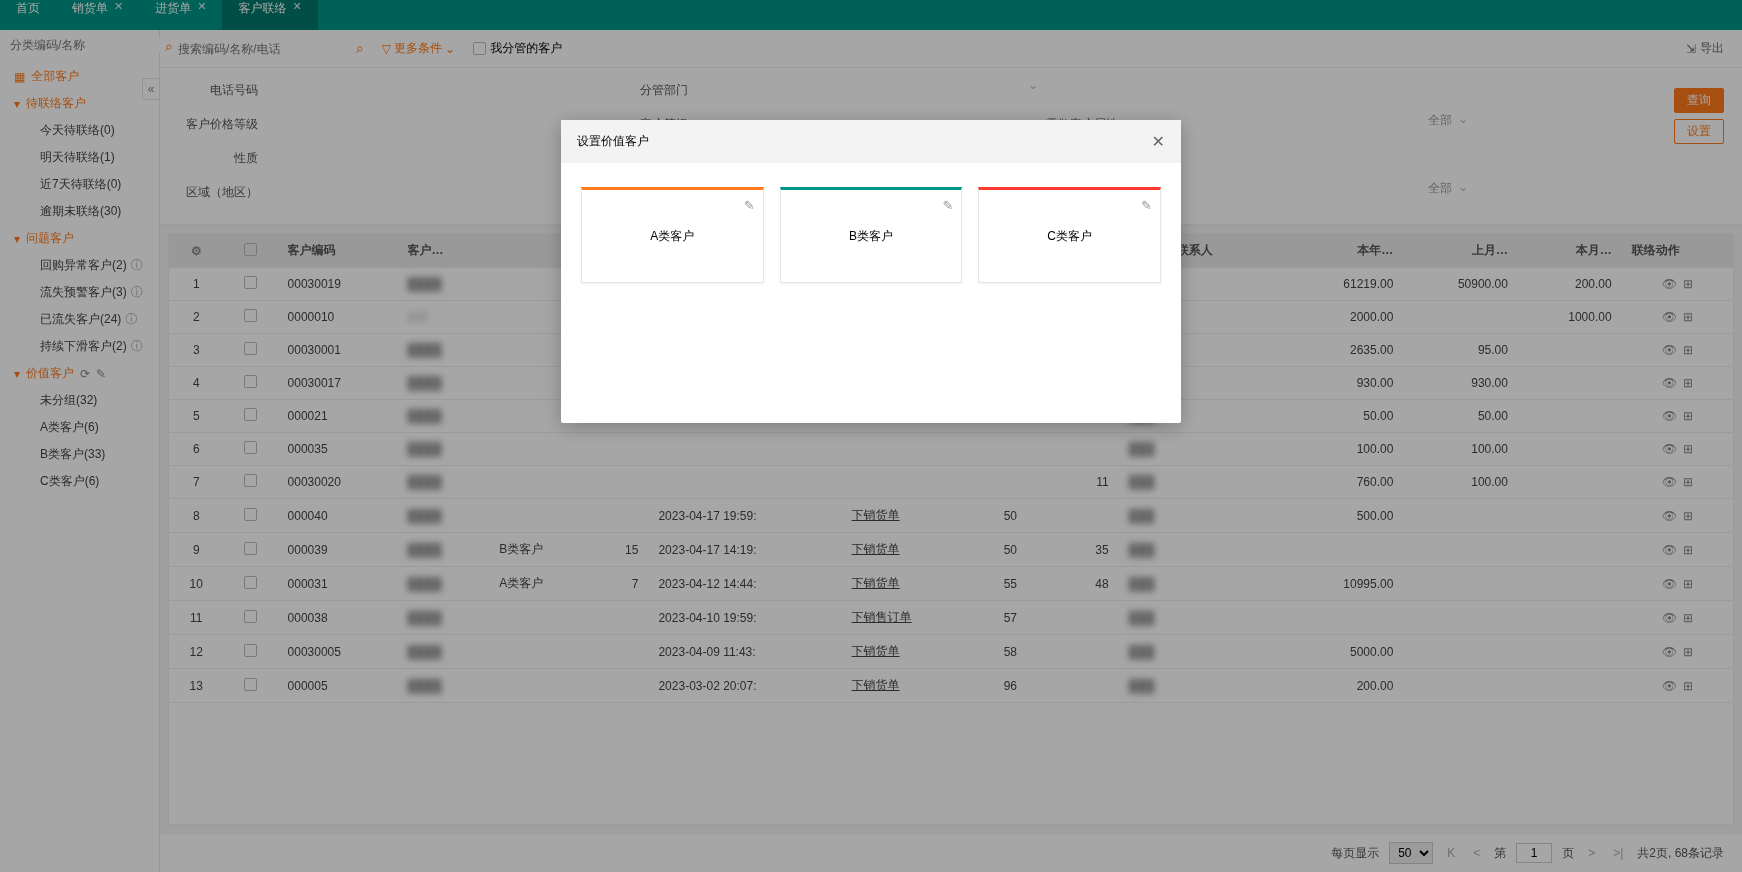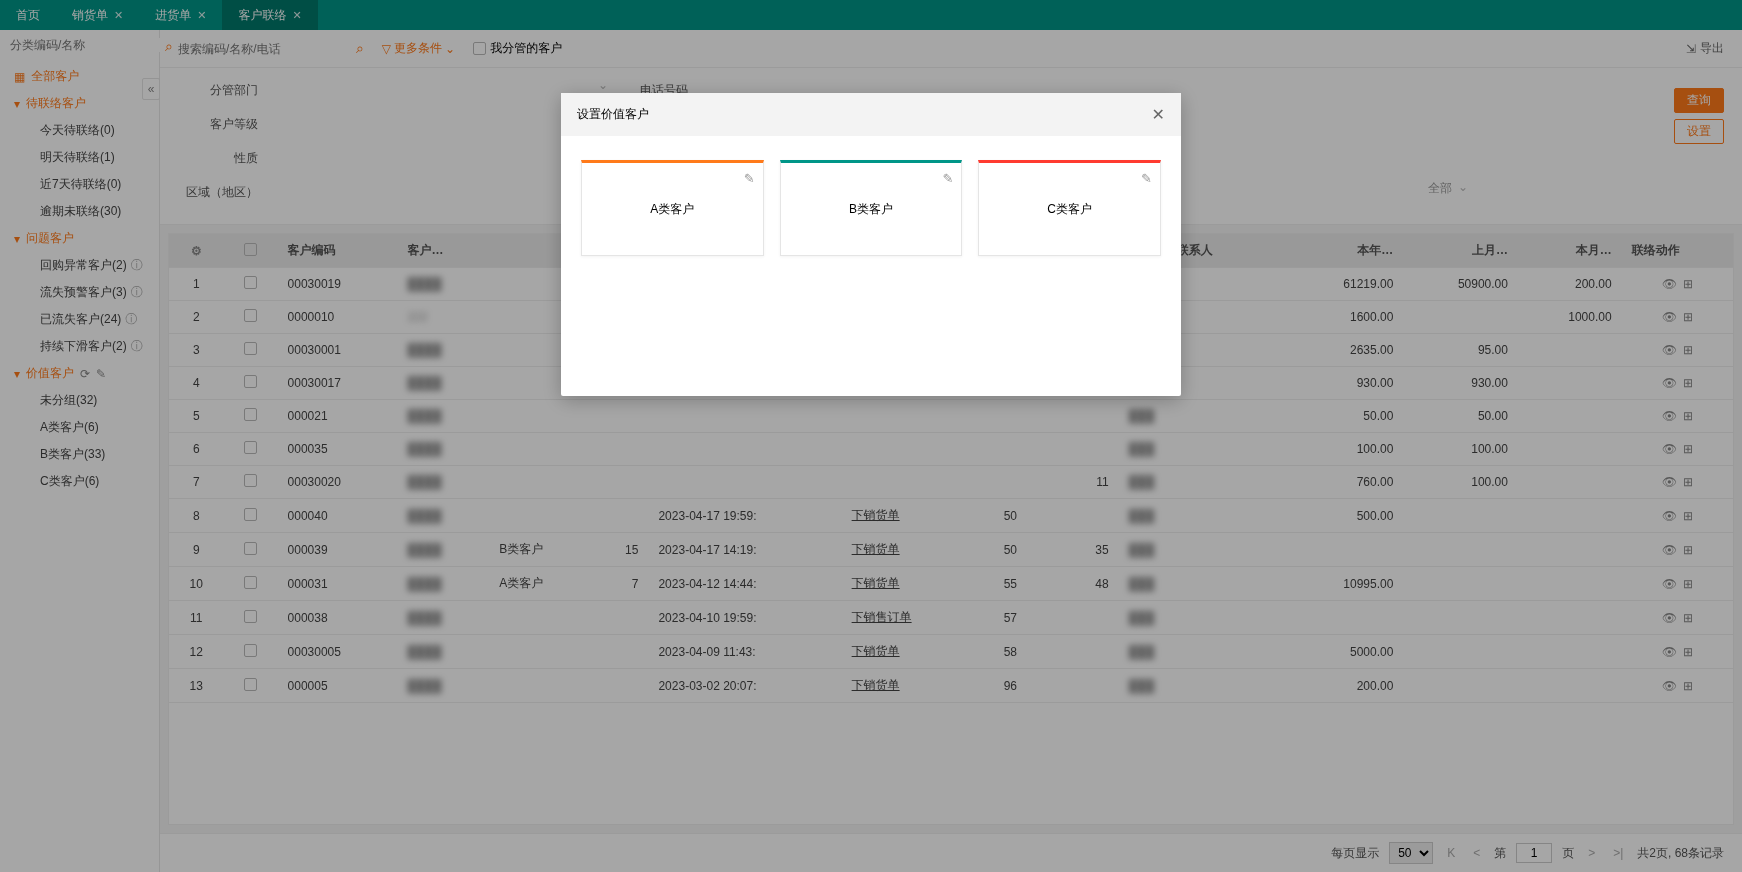--- a/index.html
+++ b/index.html
@@ -1,18 +1,18 @@
 <!DOCTYPE html>
 <html><head>
 <meta charset="utf-8">
 <style>
 *{box-sizing:border-box;margin:0;padding:0;font-family:"Microsoft YaHei",Arial,sans-serif;font-size:12px;}
 body{background:#f5f5f5;position:relative;}
 .topbar{background:#009688;height:30px;display:flex;align-items:stretch;color:#fff;}
-.topbar .tab{padding:0 16px;display:flex;align-items:center;gap:6px;cursor:pointer;}
+.topbar .tab{padding:0 16px;display:flex;align-items:flex-start;gap:6px;cursor:pointer;}
 .topbar .tab.active{background:#00786b;}
 .topbar .tab .x{font-size:11px;opacity:.85;}
 .main{display:flex;height:calc(100vh - 30px);}
 .sidebar{width:160px;background:#fff;border-right:1px solid #e6e6e6;padding:4px 0;position:relative;}
 .side-search{display:flex;align-items:flex-start;padding:4px 10px;}
 .side-search input{border:none;outline:none;flex:1;color:#888;}
 .side-search .mag{color:#ff7a1a;font-size:14px;}
 .collapse-btn{position:absolute;right:-1px;top:48px;width:18px;height:22px;border:1px solid #e3e3e3;background:#fff;display:flex;align-items:center;justify-content:center;color:#888;cursor:pointer;border-radius:2px;}
 .tree{padding:4px 0;}
 .tree .node{padding:5px 12px 5px 14px;color:#444;display:flex;align-items:center;gap:6px;cursor:pointer;}
@@ -47,21 +47,21 @@
 th{background:#ececec;color:#555;position:sticky;top:0;}
 td.num,th.num{text-align:right;}
 td.ctr,th.ctr{text-align:center;}
 .link{color:#444;text-decoration:underline;cursor:pointer;}
 .gear{color:#888;}
 .action-ic{color:#888;margin:0 3px;cursor:pointer;}
 .pager{display:flex;align-items:center;justify-content:flex-end;gap:10px;padding:8px 18px;background:#fff;border-top:1px solid #eee;color:#555;}
 .pager select,.pager input{border:1px solid #ccc;padding:2px 4px;}
 .pager input{width:36px;text-align:center;}
 .pager .nav{color:#aaa;cursor:pointer;padding:0 4px;}
-.overlay{position:fixed;inset:0;background:rgba(0,0,0,0.35);display:flex;align-items:flex-start;justify-content:center;padding-top:93px;}
+.overlay{position:fixed;inset:0;background:rgba(0,0,0,0.35);display:flex;align-items:flex-start;justify-content:center;padding-top:120px;}
 .modal{background:#fff;width:620px;border-radius:2px;box-shadow:0 4px 20px rgba(0,0,0,.25);}
 .modal .mhdr{background:#f3f3f3;padding:12px 16px;display:flex;align-items:center;justify-content:space-between;}
 .modal .mhdr .close{cursor:pointer;color:#666;font-size:16px;}
 .modal .mbody{padding:24px 20px 140px;display:flex;gap:16px;}
 .card{flex:1;border:1px solid #e5e5e5;border-top:3px solid;position:relative;height:96px;display:flex;align-items:center;justify-content:center;box-shadow:0 1px 3px rgba(0,0,0,.05);}
 .card.a{border-top-color:#ff7a1a;}
 .card.b{border-top-color:#009688;}
 .card.c{border-top-color:#ff3b30;}
 .card .edit{position:absolute;top:8px;right:8px;color:#999;cursor:pointer;font-size:13px;}
 .chkbox{width:13px;height:13px;border:1px solid #bbb;display:inline-block;border-radius:2px;}
@@ -145,29 +145,33 @@
       <span class="spacer"></span>
       <span class="export">
         <span>⇲</span>
         <span>导出</span>
       </span>
     </div>
 
     <div class="filters">
       <div class="frow">
         <div class="fitem">
+            <span class="lab">电话号码</span>
+            <span class="ctrl"></span>
+          </div>
+        <div class="fitem">
             <span class="lab">分管部门</span>
             <span class="ctrl sel"></span>
           </div>
-        <div class="fitem">
-            <span class="lab">电话号码</span>
-            <span class="ctrl"></span>
-          </div>
       </div>
       <div class="frow">
+        <div class="fitem">
+            <span class="lab">客户价格等级</span>
+            <span class="ctrl sel"></span>
+          </div>
         <div class="fitem">
             <span class="lab">客户等级</span>
             <span class="ctrl sel"></span>
           </div>
         <div class="fitem">
             <span class="lab">零散客户属性</span>
             <span class="ctrl sel">
               <span>全部</span>
             </span>
           </div>
@@ -249,21 +253,21 @@
               <td class="ctr"><span class="chkbox"></span></td>
               <td>0000010</td>
               <td><span class="blur">222</span></td>
               <td></td>
               <td class="num"></td>
               <td></td>
               <td></td>
               <td class="num"></td>
               <td class="num"></td>
               <td><span class="blur">███</span></td>
-              <td class="num">1600.00</td>
+              <td class="num">2000.00</td>
               <td class="num"></td>
               <td class="num">1000.00</td>
               <td class="ctr"><span class="action-ic">👁</span><span class="action-ic">⊞</span></td>
             </tr>
             <tr>
               <td class="ctr">3</td>
               <td class="ctr"><span class="chkbox"></span></td>
               <td>00030001</td>
               <td><span class="blur">████</span></td>
               <td></td>

